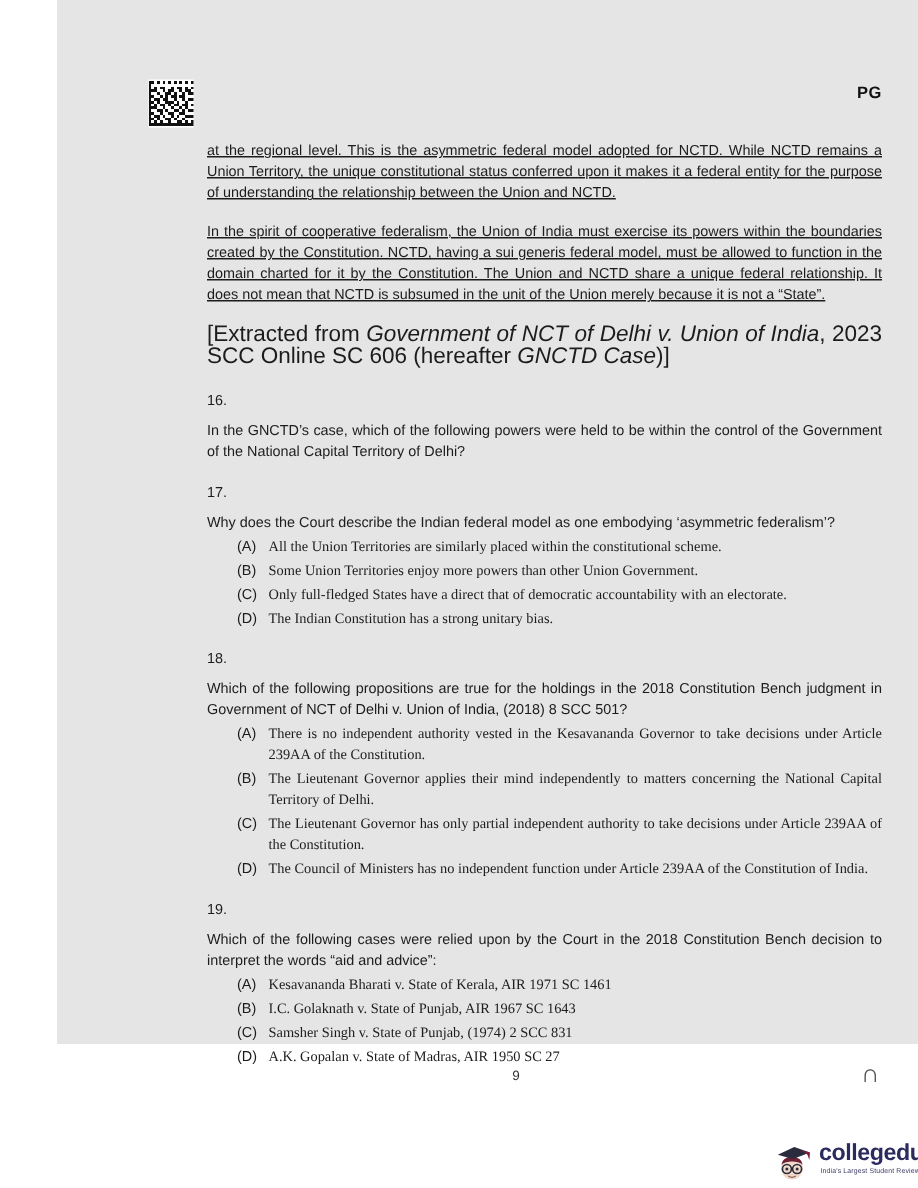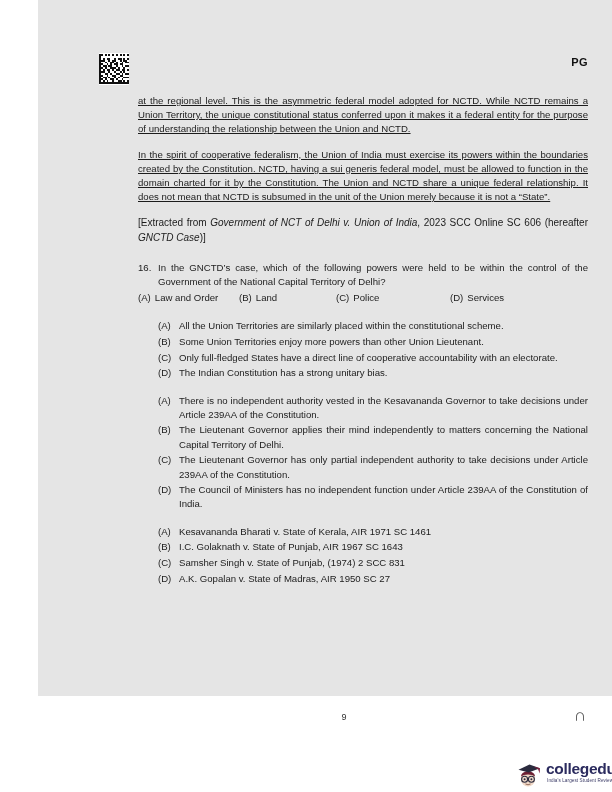--- a/index.html
+++ b/index.html
@@ -66,38 +66,39 @@
     font-size: 9.6px;
     line-height: 14.2px;
     text-align: justify;
     color: #1c1c1c;
     text-decoration: underline;
   }
   p.para.tight { margin-bottom: 11px; }
 
   .extract {
     margin: 0 0 16px 0;
-    font-size: 10px;
+    font-size: 15px;
     line-height: 14.2px;
     text-align: justify;
     color: #1c1c1c;
   }
   .extract .ital { font-style: italic; }
 
   
   .question {
     position: relative;
     margin: 0 0 13px 0;
   }
   .q-stem {
     display: flex;
     align-items: flex-start;
     font-size: 9.6px;
     line-height: 14.2px;
     color: #1c1c1c;
+    flex-direction: column;
   }
   .q-num {
     width: 20px;
     flex: 0 0 20px;
     text-align: left;
   }
   .q-text {
     flex: 1 1 auto;
     text-align: justify;
   }
@@ -115,20 +116,21 @@
     margin-bottom: 1.5px;
     color: #1c1c1c;
   }
   .opt-key {
     width: 21px;
     flex: 0 0 21px;
   }
   .opt-text {
     flex: 1 1 auto;
     text-align: justify;
+    font-family: Liberation Serif, serif;
   }
 
   
   .options-inline {
     margin-top: 2px;
     padding-left: 20px;
     position: relative;
     height: 15px;
     font-size: 9.6px;
     line-height: 14.2px;
@@ -304,50 +306,52 @@
 
     <div class="extract">
       <span>[Extracted from </span><span class="ital">Government of NCT of Delhi v. Union of India</span><span>, 2023 SCC Online SC 606 (hereafter </span><span class="ital">GNCTD Case</span><span>)]</span>
     </div>
 
     <div class="question">
       <div class="q-stem">
         <span class="q-num">16.</span>
         <span class="q-text"><span>In the </span><span class="ital">GNCTD’s</span><span> case, which of the following powers were held to be within the control of the Government of the National Capital Territory of Delhi?</span></span>
       </div>
-      <div class="options-inline">
-        <span class="inline-opt io-0"><span class="opt-key">(A)</span><span class="opt-label">Law and Order</span></span>
-        <span class="inline-opt io-1"><span class="opt-key">(B)</span><span class="opt-label">Land</span></span>
-        <span class="inline-opt io-2"><span class="opt-key">(C)</span><span class="opt-label">Police</span></span>
-        <span class="inline-opt io-3"><span class="opt-key">(D)</span><span class="opt-label">Services</span></span>
-      </div>
     </div>
 
     <div class="question">
+      <div class="q-stem">
+        <span class="q-num">17.</span>
+        <span class="q-text"><span>Why does the Court describe the Indian federal model as one embodying ‘asymmetric federalism’?</span></span>
+      </div>
       <div class="options">
         <div class="option">
           <span class="opt-key">(A)</span>
           <span class="opt-text">All the Union Territories are similarly placed within the constitutional scheme.</span>
         </div>
         <div class="option">
           <span class="opt-key">(B)</span>
-          <span class="opt-text">Some Union Territories enjoy more powers than other Union Lieutenant.</span>
+          <span class="opt-text">Some Union Territories enjoy more powers than other Union Government.</span>
         </div>
         <div class="option">
           <span class="opt-key">(C)</span>
-          <span class="opt-text">Only full-fledged States have a direct line of cooperative accountability with an electorate.</span>
+          <span class="opt-text">Only full-fledged States have a direct that of democratic accountability with an electorate.</span>
         </div>
         <div class="option">
           <span class="opt-key">(D)</span>
           <span class="opt-text">The Indian Constitution has a strong unitary bias.</span>
         </div>
       </div>
     </div>
 
     <div class="question">
+      <div class="q-stem">
+        <span class="q-num">18.</span>
+        <span class="q-text"><span>Which of the following propositions are true for the holdings in the 2018 Constitution Bench judgment in </span><span class="ital">Government of NCT of Delhi v. Union of India</span><span>, (2018) 8 SCC 501?</span></span>
+      </div>
       <div class="options">
         <div class="option">
           <span class="opt-key">(A)</span>
           <span class="opt-text">There is no independent authority vested in the Kesavananda Governor to take decisions under Article 239AA of the Constitution.</span>
         </div>
         <div class="option">
           <span class="opt-key">(B)</span>
           <span class="opt-text">The Lieutenant Governor applies their mind independently to matters concerning the National Capital Territory of Delhi.</span>
         </div>
         <div class="option">
@@ -355,20 +359,24 @@
           <span class="opt-text">The Lieutenant Governor has only partial independent authority to take decisions under Article 239AA of the Constitution.</span>
         </div>
         <div class="option">
           <span class="opt-key">(D)</span>
           <span class="opt-text">The Council of Ministers has no independent function under Article 239AA of the Constitution of India.</span>
         </div>
       </div>
     </div>
 
     <div class="question">
+      <div class="q-stem">
+        <span class="q-num">19.</span>
+        <span class="q-text"><span>Which of the following cases were relied upon by the Court in the 2018 Constitution Bench decision to interpret the words “aid and advice”:</span></span>
+      </div>
       <div class="options">
         <div class="option">
           <span class="opt-key">(A)</span>
           <span class="opt-text">Kesavananda Bharati v. State of Kerala, AIR 1971 SC 1461</span>
         </div>
         <div class="option">
           <span class="opt-key">(B)</span>
           <span class="opt-text">I.C. Golaknath v. State of Punjab, AIR 1967 SC 1643</span>
         </div>
         <div class="option">

